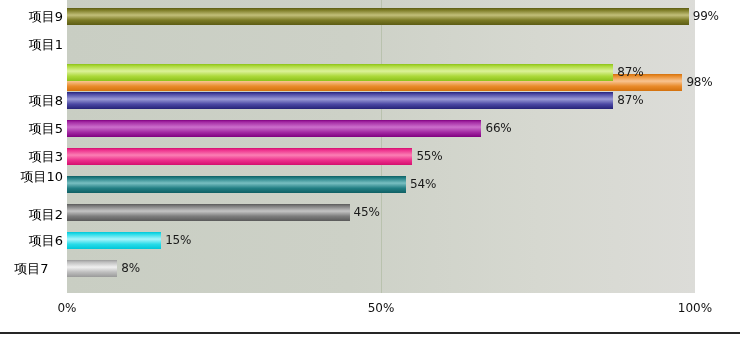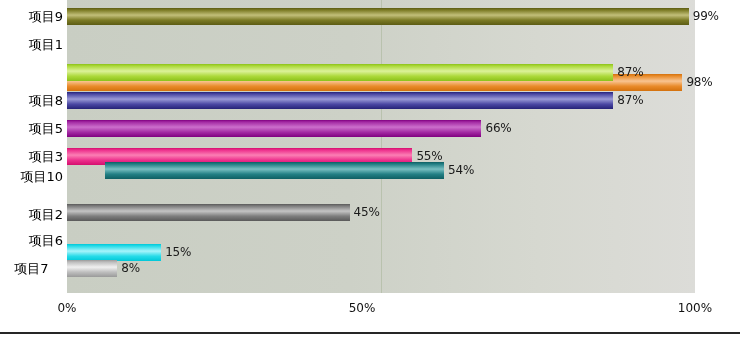--- a/index.html
+++ b/index.html
@@ -160,40 +160,40 @@
           <div class="bar-value" style="left: 550.36px;">87%</div>
         </div>
         <div class="bar-row" style="top: 115px;">
           <div class="bar" title="项目5 66%" style="width: 414.48px; background: linear-gradient(rgb(128, 0, 128) 0%, rgb(163, 42, 163) 12%, rgb(204, 111, 204) 42%, rgb(163, 42, 163) 72%, rgb(128, 0, 128) 100%);"></div>
           <div class="bar-value" style="left: 418.48px; text-align: center;">66%</div>
         </div>
         <div class="bar-row" style="top: 143px;">
           <div class="bar" title="项目3 55%" style="width: 345.4px; background: linear-gradient(rgb(212, 15, 110) 0%, rgb(237, 47, 140) 12%, rgb(251, 127, 180) 42%, rgb(237, 47, 140) 72%, rgb(212, 15, 110) 100%);"></div>
           <div class="bar-value" style="left: 349.4px;">55%</div>
         </div>
-        <div class="bar-row" style="top: 157px; margin-left: 38px;">
+        <div class="bar-row" style="top: 171px;">
           <div class="bar" title="项目10 54%" style="width: 339.12px; background: linear-gradient(rgb(15, 95, 99) 0%, rgb(34, 127, 132) 12%, rgb(120, 191, 193) 42%, rgb(34, 127, 132) 72%, rgb(15, 95, 99) 100%);"></div>
           <div class="bar-value" style="left: 343.12px;">54%</div>
         </div>
         <div class="bar-row" style="top: 199px;">
           <div class="bar" title="项目2 45%" style="width: 282.6px; background: linear-gradient(rgb(90, 90, 90) 0%, rgb(125, 125, 125) 12%, rgb(196, 196, 196) 42%, rgb(125, 125, 125) 72%, rgb(90, 90, 90) 100%);"></div>
           <div class="bar-value" style="left: 286.6px;">45%</div>
         </div>
-        <div class="bar-row" style="top: 239px; text-align: right;">
+        <div class="bar-row" style="top: 227px; text-align: right;">
           <div class="bar" title="项目6 15%" style="width: 94.2px; background: linear-gradient(rgb(0, 199, 216) 0%, rgb(39, 219, 232) 12%, rgb(168, 244, 251) 42%, rgb(39, 219, 232) 72%, rgb(0, 199, 216) 100%);"></div>
           <div class="bar-value" style="left: 98.2px;">15%</div>
         </div>
         <div class="bar-row" style="top: 255px;">
           <div class="bar" title="项目7 8%" style="width: 50.24px; background: linear-gradient(rgb(154, 154, 154) 0%, rgb(189, 189, 189) 12%, rgb(240, 240, 240) 42%, rgb(189, 189, 189) 72%, rgb(154, 154, 154) 100%);"></div>
           <div class="bar-value" style="left: 54.24px;">8%</div>
         </div>
       </div>
   </div>
 
   <div id="x-axis">
       <div class="x-tick" style="left: 67px; transform: translateX(-50%);">0%</div>
-      <div class="x-tick" style="left: 362px; transform: translateX(-50%);">50%</div>
+      <div class="x-tick" style="left: 381px; transform: translateX(-50%);">50%</div>
       <div class="x-tick" style="left: 695px; transform: translateX(-50%);">100%</div>
     </div>
 
   <div id="bottom-rule"></div>
 
 </div>
 
 </body></html>

